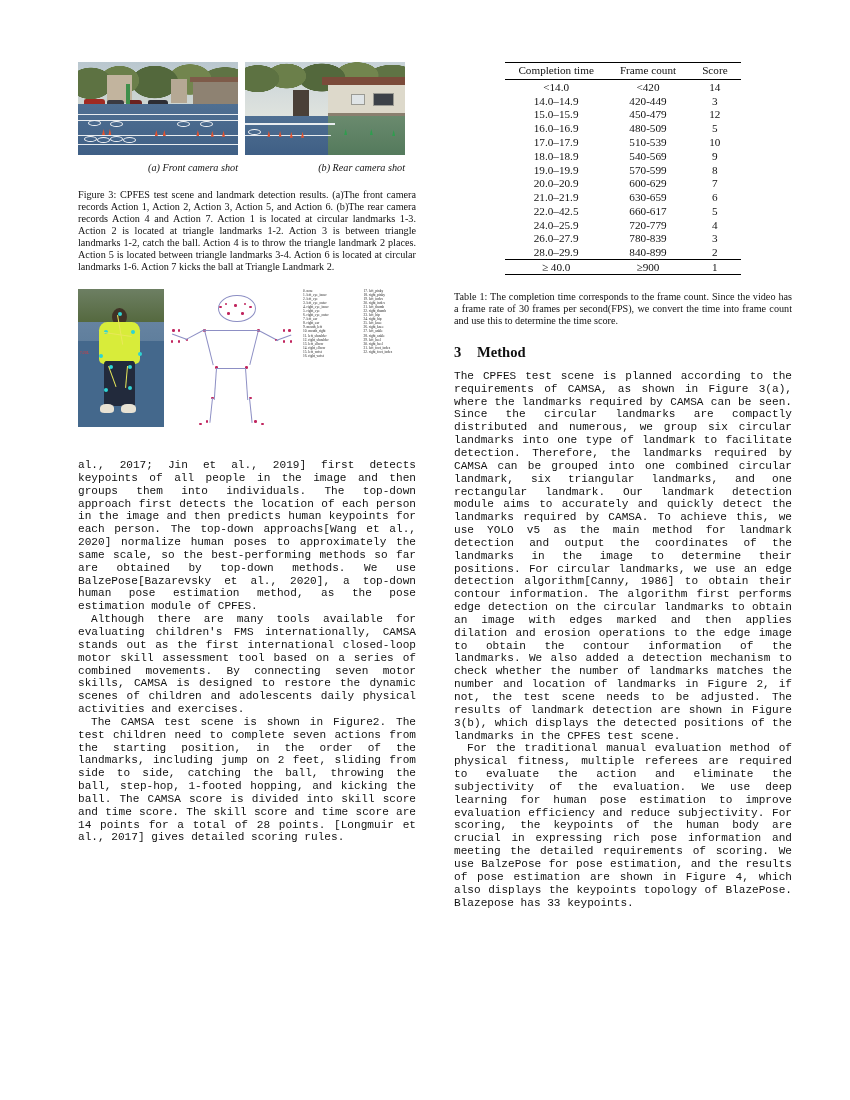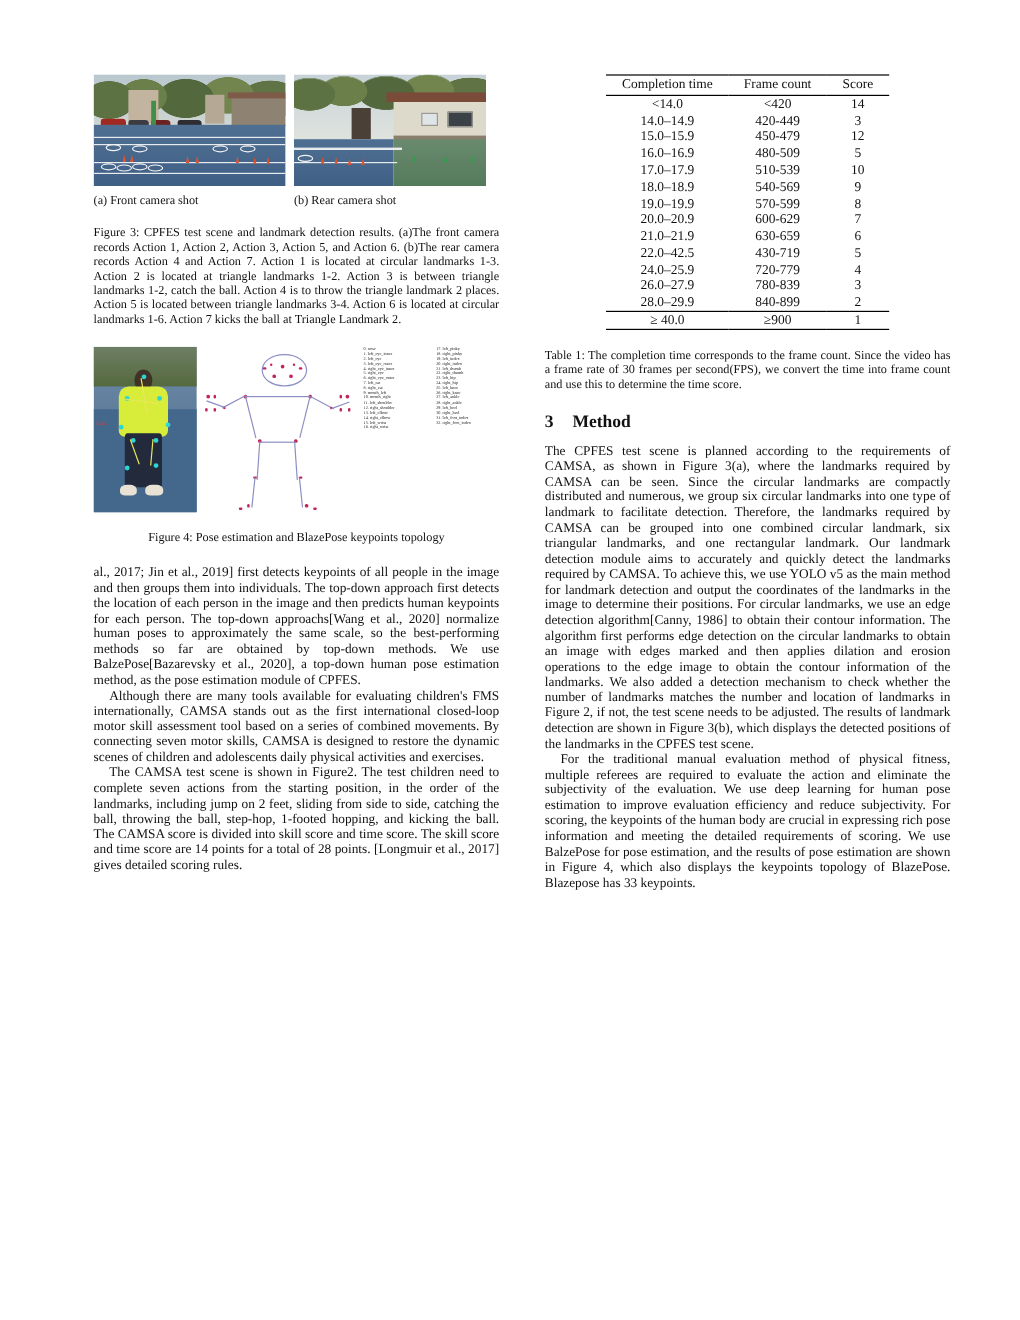--- a/index.html
+++ b/index.html
@@ -31,20 +31,21 @@
   }
 
   
   p.body {
     font-size: 11.1px;
     line-height: 12.85px;
     text-align: justify;
     text-justify: inter-word;
     margin: 0 0 0 0;
     hyphens: manual;
+    font-family: Liberation Mono, monospace;
   }
   p.body + p.body { text-indent: 13px; }
 
   .cap {
     font-size: 10.2px;
     line-height: 12.0px;
     text-align: justify;
     margin: 0;
   }
 
@@ -75,21 +76,21 @@
   }
   .photo-a { width: 160px; height: 93px; }
   .photo-b { width: 160px; height: 93px; }
 
   .subcaps {
     display: flex;
     gap: 7px;
     margin-top: 7px;
     font-size: 10.2px;
   }
-  .subcap { width: 160px; text-align: left; }
+  .subcap { width: 160px; text-align: right; font-style: italic; }
 
   
   .fig4 {
     display: flex;
     align-items: flex-start;
     gap: 0px;
     height: 138px;
   }
   .fig4-photo { width: 86px; height: 138px; position: relative; overflow: hidden; }
   .fig4-skel  { width: 135px; height: 138px; position: relative; }
@@ -367,21 +368,20 @@
               <div class="kp-row">29. left_heel</div>
               <div class="kp-row">30. right_heel</div>
               <div class="kp-row">31. left_foot_index</div>
               <div class="kp-row">32. right_foot_index</div>
             </div>
           </div>
         </div>
       </div>
 
       <div class="spacer-16"></div>
-      <p class="cap" style="text-align:center;">Figure 4: Pose estimation and BlazePose keypoints topology</p>
 
       <div class="spacer-16"></div>
 
       <p class="body">al., 2017; Jin et al., 2019] first detects keypoints of all people in the image and then groups them into individuals. The top-down approach first detects the location of each person in the image and then predicts human keypoints for each person. The top-down approachs[Wang et al., 2020] normalize human poses to approximately the same scale, so the best-performing methods so far are obtained by top-down methods. We use BalzePose[Bazarevsky et al., 2020], a top-down human pose estimation method, as the pose estimation module of CPFES.</p>
 
 
       <p class="body">Although there are many tools available for evaluating children's FMS internationally, CAMSA stands out as the first international closed-loop motor skill assessment tool based on a series of combined movements. By connecting seven motor skills, CAMSA is designed to restore the dynamic scenes of children and adolescents daily physical activities and exercises.</p>
       <p class="body">The CAMSA test scene is shown in Figure2. The test children need to complete seven actions from the starting position, in the order of the landmarks, including jump on 2 feet, sliding from side to side, catching the ball, throwing the ball, step-hop, 1-footed hopping, and kicking the ball. The CAMSA score is divided into skill score and time score. The skill score and time score are 14 points for a total of 28 points. [Longmuir et al., 2017] gives detailed scoring rules.</p>
 
     </div>
@@ -438,21 +438,21 @@
               <td>600-629</td>
               <td>7</td>
             </tr>
             <tr>
               <td>21.0–21.9</td>
               <td>630-659</td>
               <td>6</td>
             </tr>
             <tr>
               <td>22.0–42.5</td>
-              <td>430-719</td>
+              <td>660-617</td>
               <td>5</td>
             </tr>
             <tr>
               <td>24.0–25.9</td>
               <td>720-779</td>
               <td>4</td>
             </tr>
             <tr>
               <td>26.0–27.9</td>
               <td>780-839</td>

